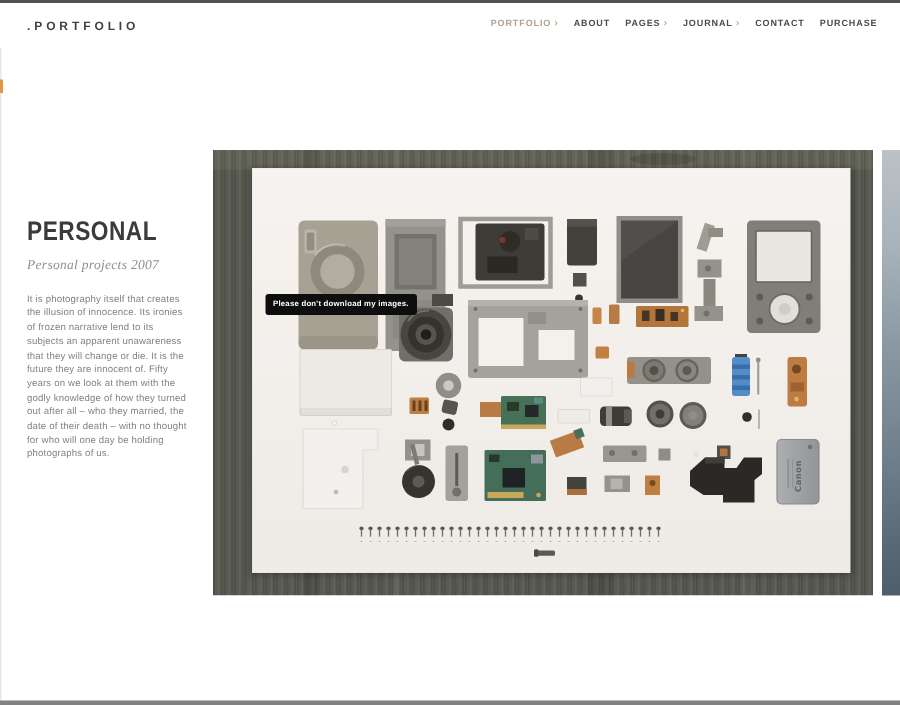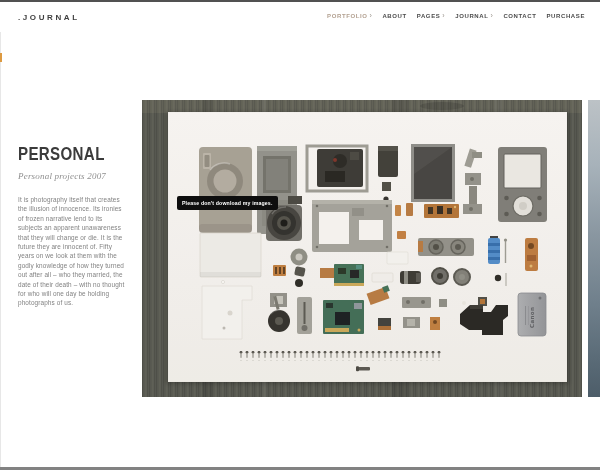--- a/index.html
+++ b/index.html
@@ -59,21 +59,21 @@
   }
 </style>
 </head>
 <body>
 
 <div class="top-line"></div>
 <div class="left-edge"></div>
 <div class="left-accent"></div>
 
 <header class="header">
-  <a class="logo">.JOURNAL</a>
+  <a class="logo">.PORTFOLIO</a>
   <nav class="nav">
     <a class="active">
       <span>PORTFOLIO</span>
       <span class="arrow">›</span>
     </a>
     <a>
       <span>ABOUT</span>
     </a>
     <a>
       <span>PAGES</span>

